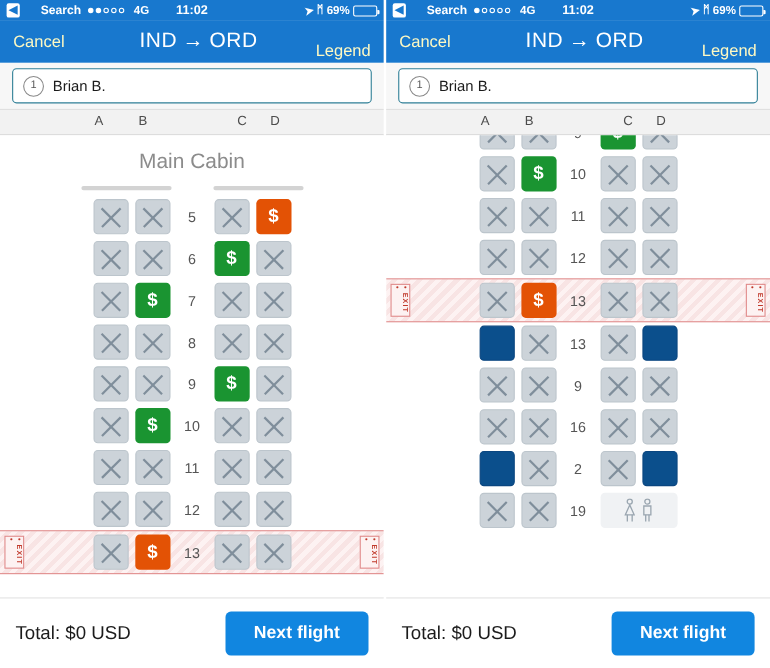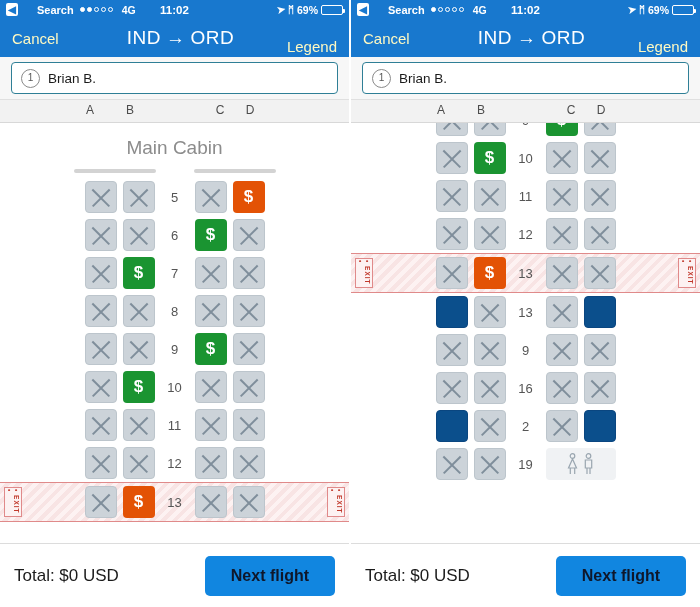--- a/index.html
+++ b/index.html
@@ -183,21 +183,21 @@
     flex: 0 0 64px;
     border-top: 1px solid #dcdcdc;
     background: #ffffff;
     display: flex; align-items: center;
     padding: 0 14px; gap: 10px;
     box-sizing: border-box;
   }
   .total-txt { font-size: 17px; color: #1b1b1b; white-space: nowrap; }
   .next-btn {
     margin-left: auto;
-    background: #1186e0; color: #0f172a;
+    background: #1186e0; color: #ffffff;
     border: none; border-radius: 5px;
     font-size: 16px; font-weight: bold;
     padding: 11px 26px;
     font-family: "Liberation Sans", sans-serif;
     white-space: nowrap;
   }
 </style>
 </head>
 <body>
 

